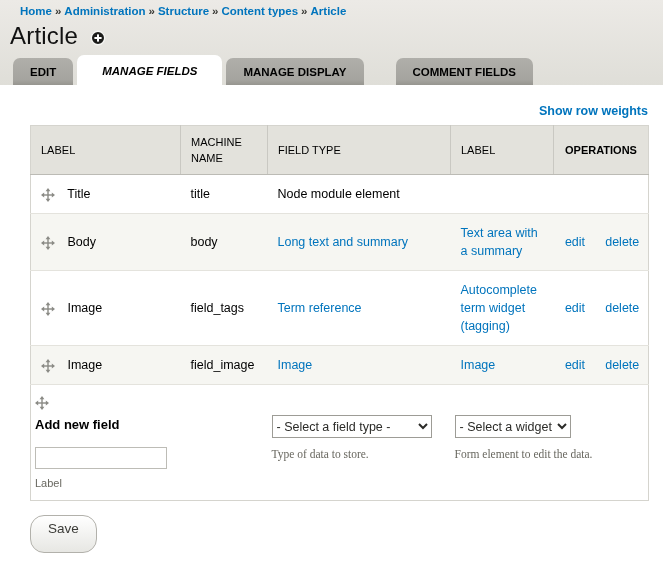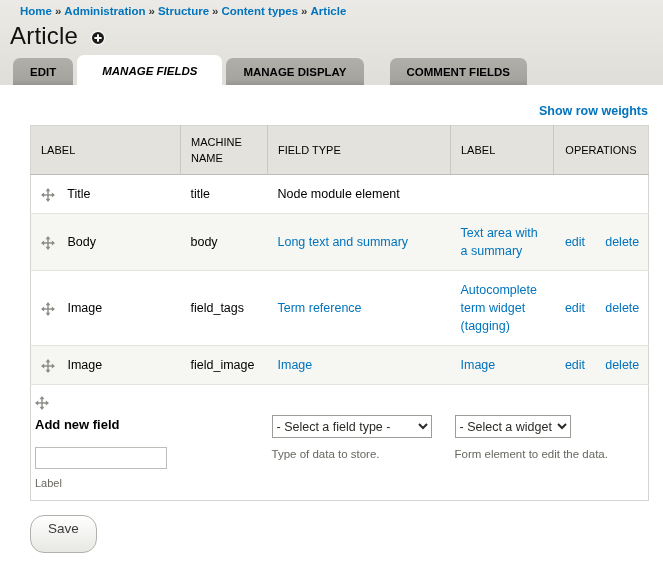--- a/index.html
+++ b/index.html
@@ -55,21 +55,21 @@
     font-weight: bold;
     color: #000;
     cursor: pointer;
     white-space: nowrap;
   }
   .tab.active {
     background: #fff;
     padding: 10px 25px 8px;
     font-style: italic;
   }
-  .tab.gap-left { margin-left: 22px; }
+  .tab.gap-left { margin-left: 28px; }
   
   .main {
     background: #fff;
     padding: 0 15px 0 30px;
   }
   .row-weights {
     text-align: right;
     padding: 19px 0 7px;
     font-size: 12.5px;
     font-weight: bold;
@@ -87,21 +87,21 @@
     border-right: 1px solid #c9c8c2;
     border-bottom: 1px solid #bcbbb5;
     font-size: 11px;
     font-weight: normal;
     text-align: left;
     padding: 8px 10px;
     line-height: 16px;
     color: #000;
     vertical-align: middle;
   }
-  th.ops { text-align: center; border-right: none; }
+  th.ops { text-align: center; border-right: none; font-weight: bold; }
   td {
     font-size: 12.5px;
     padding: 10px;
     vertical-align: middle;
     line-height: 18px;
     border-top: 1px solid #e4e3dd;
   }
   tr.stripe td { background: #f6f6f2; }
   td a { color: #0074BD; text-decoration: none; }
   td.op-cell { text-align: center; padding: 10px 4px; }
@@ -141,20 +141,21 @@
     border: 1px solid #9d9c96;
     background: #fff;
     color: #2b2b28;
   }
   .ftype-select { width: 160px; }
   .widget-select { width: 116px; }
   .select-desc {
     font-size: 11.5px;
     color: #68675f;
     margin-top: 7px;
+    font-family: Liberation Serif, serif;
   }
   
   .actions { padding: 14px 0 0 30px; background: #fff; }
   .save-button {
     font-family: "Liberation Sans", sans-serif;
     font-size: 13.5px;
     color: #3c3c38;
     background: linear-gradient(#ffffff, #e7e7e3);
     border: 1px solid #b2b1ab;
     border-radius: 14px;

